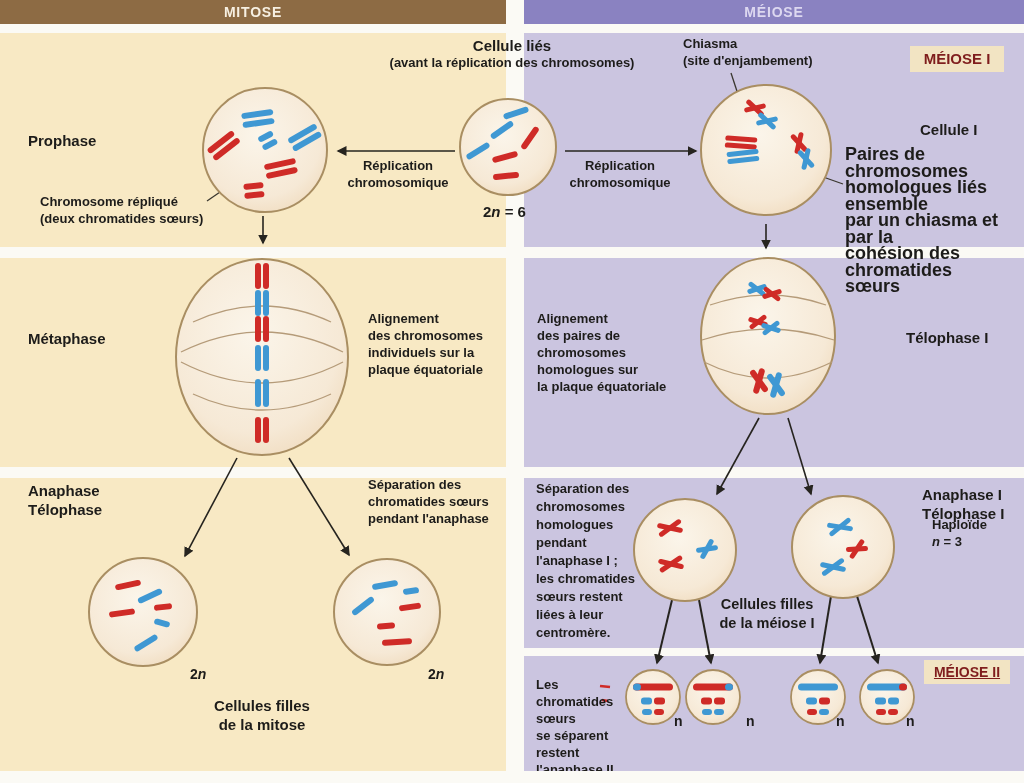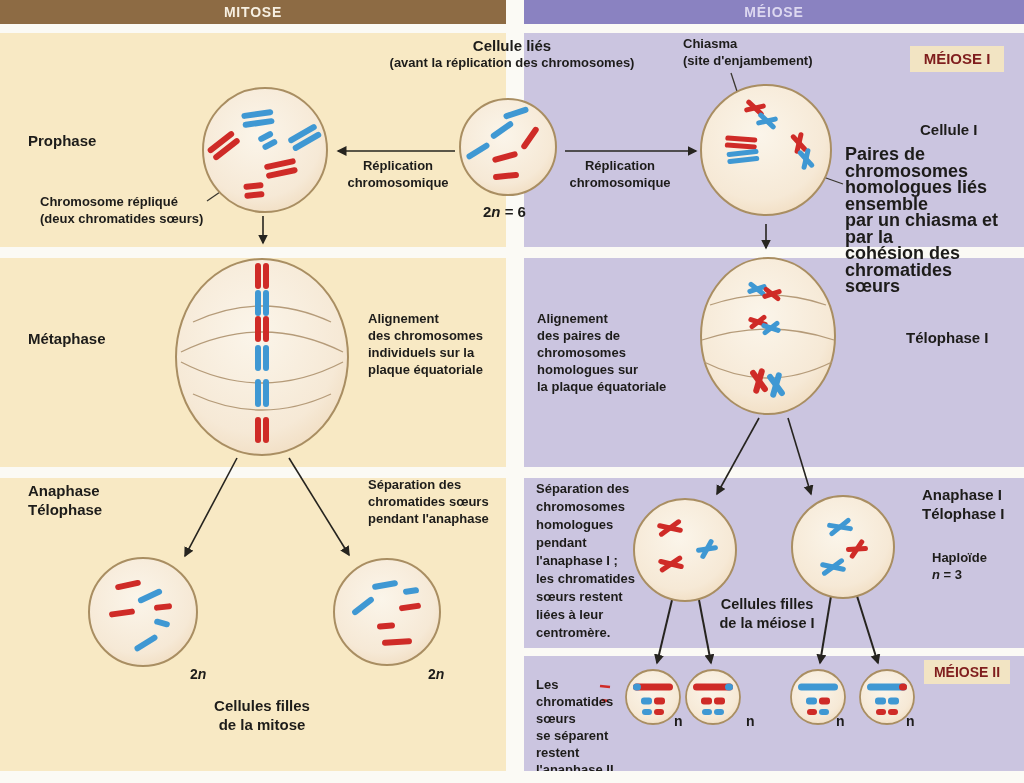--- a/index.html
+++ b/index.html
@@ -323,21 +323,21 @@
   <div class="t" style="left:483px;top:203px;font-size:15px;"><span>2</span><i>n</i><span> = 6</span></div>
 
   <div class="t ctr" style="left:336px;top:157px;width:124px;">Réplication
 chromosomique</div>
   <div class="t ctr" style="left:558px;top:157px;width:124px;">Réplication
 chromosomique</div>
 
   <div class="t" style="left:683px;top:35px;">Chiasma
 (site d'enjambement)</div>
   <div class="badge" style="left:910px;top:46px;width:94px;height:26px;font-size:15px;line-height:26px;">MÉIOSE I</div>
-  <div class="badge" style="left:924px;top:660px;width:86px;height:24px;">MÉIOSE II</div>
+  <div class="badge" style="left:924px;top:660px;width:86px;height:24px;text-decoration:underline;">MÉIOSE II</div>
 
   <div class="t title" style="left:28px;top:131px;">Prophase</div>
   <div class="t" style="left:40px;top:193px;">Chromosome répliqué
 (deux chromatides sœurs)</div>
   <div class="t title" style="left:28px;top:329px;">Métaphase</div>
   <div class="t" style="left:368px;top:310px;">Alignement
 des chromosomes
 individuels sur la
 plaque équatoriale</div>
   <div class="t title" style="left:28px;top:481px;">Anaphase
@@ -366,21 +366,21 @@
 chromosomes
 homologues
 pendant
 l'anaphase I ;
 les chromatides
 sœurs restent
 liées à leur
 centromère.</div>
   <div class="t title" style="left:922px;top:485px;">Anaphase I
 Télophase I</div>
-  <div class="t" style="left:932px;top:549px;"><span>Haploïde</span><br><i>n</i><span> = 3</span></div>
+  <div class="t" style="left:932px;top:516px;"><span>Haploïde</span><br><i>n</i><span> = 3</span></div>
   <div class="t title ctr" style="left:687px;top:595px;width:160px;font-size:14.5px;">Cellules filles
 de la méiose I</div>
   <div class="t" style="left:536px;top:676px;">Les
 chromatides
 sœurs
 se séparent
 restent
 l'anaphase II.</div>
   <i class="t" style="left:674px;top:713px;font-size:14px;font-weight:700;">n</i>
   <i class="t" style="left:746px;top:713px;font-size:14px;font-weight:700;">n</i>

